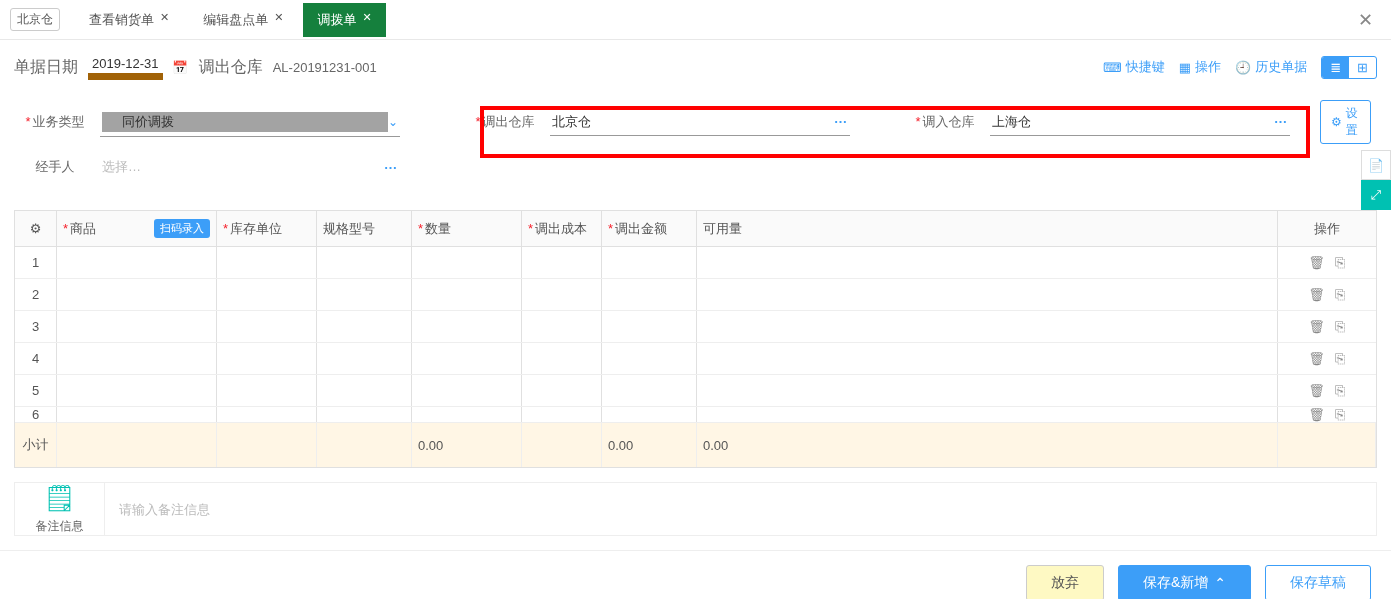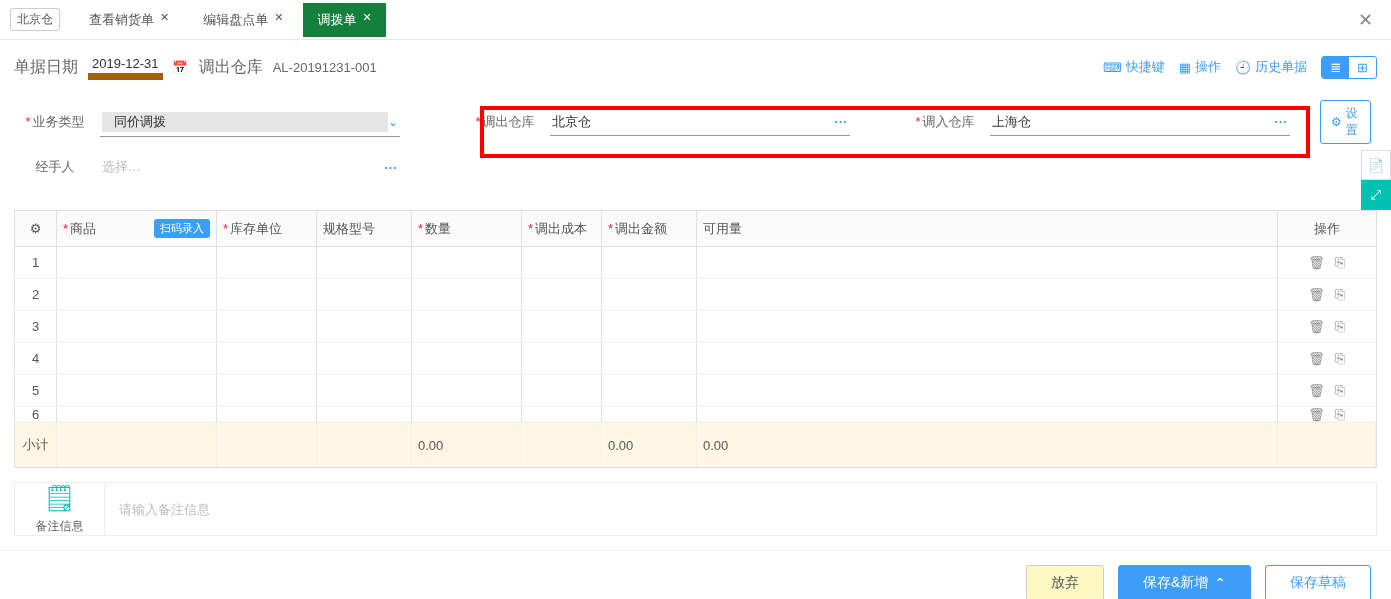--- a/index.html
+++ b/index.html
@@ -113,21 +113,21 @@
       <span style="color:#3c9ef8">⊞</span>
     </span>
   </div>
 </div>
 
 <div class="form-area">
   <div class="form-row">
     <div class="field">
       <span class="flabel"><span class="req">*</span><span>业务类型</span></span>
       <div class="fcontrol">
-        <span class="val sel" style="background:#e5e5e5;padding:1px 12px">同价调拨</span>
+        <span class="val sel" style="background:#a3a3a3;padding:1px 20px">同价调拨</span>
         <span class="caret">⌄</span>
       </div>
     </div>
     <div class="field" style="margin-left:40px">
       <span class="flabel"><span class="req">*</span><span>调出仓库</span></span>
       <div class="fcontrol">
         <span class="val">北京仓</span>
         <span class="dots">⋯</span>
       </div>
     </div>

